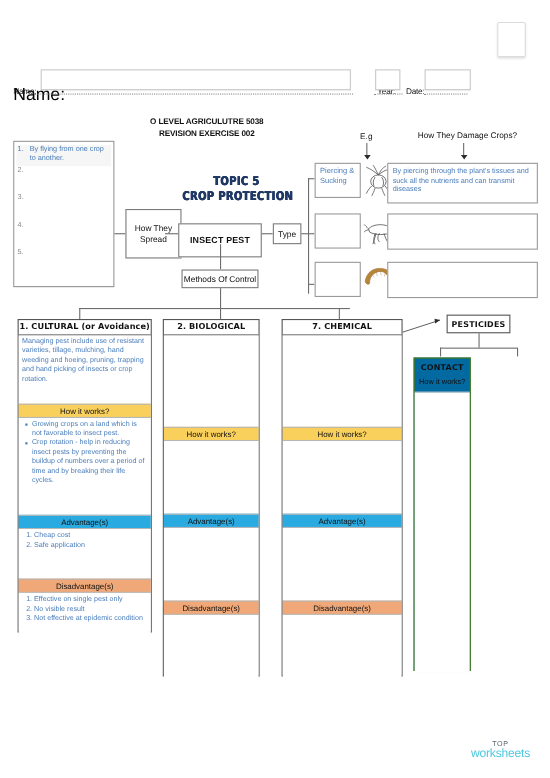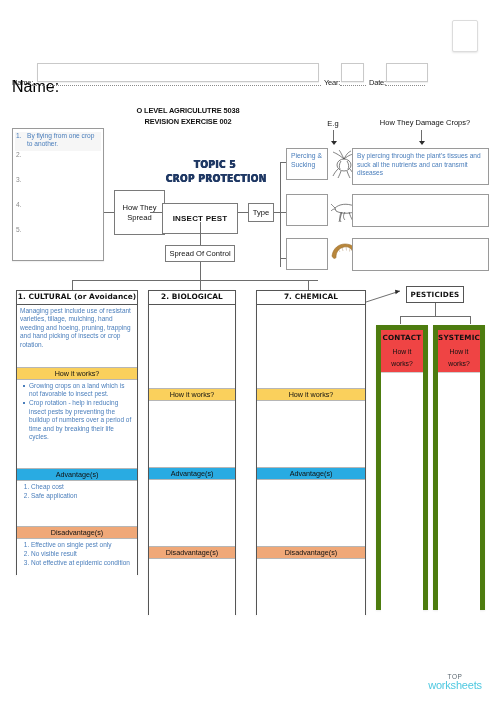--- a/index.html
+++ b/index.html
@@ -198,22 +198,22 @@
     background: #fff;
     text-align: center;
     font-weight: bold;
     font-size: 7.2px;
     color: #111;
     line-height: 15px;
     font-family: "DejaVu Sans", sans-serif;
     letter-spacing: 0.2px;
   }
   .sub-col {
-    border: 5px solid #4d7c0f;
-    background: #ef4444;
+    border: 1px solid #4d7c0f;
+    background: #0369a1;
     box-shadow: 0 1px 2px rgba(0,0,0,0.07);
   }
   .sub-head {
     text-align: center;
     font-weight: bold;
     font-size: 7.2px;
     color: #111;
     line-height: 16px;
     font-family: "DejaVu Sans", sans-serif;
     letter-spacing: 0.2px;
@@ -242,21 +242,21 @@
 
 <div class="page">
 
   <div class="abs top-box"></div>
 
   <div class="abs" style="left:12px; top:78px;">Name:</div>
   <div class="abs label-txt" style="left:12px; top:78px;">Name:</div>
   <div class="abs dots" style="left:31px; top:85px; width:290px;"></div>
   <div class="abs field-box" style="left:37px; top:63px; width:282px; height:19px;" title=""></div>
 
-  <div class="abs label-txt" style="left:324px; top:78px;">Year:</div>
+  <div class="abs label-txt" style="left:343px; top:78px;">Year:</div>
   <div class="abs dots" style="left:340px; top:85px; width:26px;"></div>
   <div class="abs field-box" style="left:341px; top:63px; width:23px; height:19px;" title=""></div>
 
   <div class="abs label-txt" style="left:369px; top:78px;">Date:</div>
   <div class="abs dots" style="left:385px; top:85px; width:40px;"></div>
   <div class="abs field-box" style="left:386px; top:63px; width:42px; height:19px;" title=""></div>
 
   <div class="abs course-title" style="left:118px; top:106px; width:140px;">O LEVEL AGRICULUTRE 5038</div>
   <div class="abs course-title" style="left:118px; top:117px; width:140px;">REVISION EXERCISE 002</div>
 
@@ -303,21 +303,21 @@
   </div>
 
   <div class="abs line hline" style="left:274px; top:212px; width:6px;"></div>
   <div class="abs line vline" style="left:280px; top:162px; height:105px;"></div>
   <div class="abs line hline" style="left:280px; top:162px; width:6px;"></div>
   <div class="abs line hline" style="left:280px; top:212px; width:6px;"></div>
   <div class="abs line hline" style="left:280px; top:258px; width:6px;"></div>
 
   <div class="abs line vline" style="left:200px; top:222px; height:23px;"></div>
   <div class="abs fbox" style="left:165px; top:245px; width:70px; height:17px;">
-    <span>Spread Of Control</span>
+    <span>Methods Of Control</span>
   </div>
   <div class="abs line vline" style="left:200px; top:262px; height:18px;"></div>
 
   <div class="abs line hline" style="left:72px; top:280px; width:246px;"></div>
   <div class="abs line vline" style="left:72px; top:280px; height:10px;"></div>
   <div class="abs line vline" style="left:200px; top:280px; height:10px;"></div>
   <div class="abs line vline" style="left:308px; top:280px; height:10px;"></div>
 
   <div class="abs eg-label" style="left:318px; top:119px; width:30px;">E.g</div>
   <div class="abs arrow-down" style="left:330px; top:130px; width:7px; height:14px;">
@@ -432,24 +432,19 @@
   <div class="abs line hline" style="left:400px; top:316px; width:70px;"></div>
   <div class="abs line vline" style="left:400px; top:316px; height:8px;"></div>
   <div class="abs line vline" style="left:470px; top:316px; height:8px;"></div>
 
   <div class="abs sub-col" style="left:376px; top:325px; width:52px; height:285px;">
     <div class="sub-head">CONTACT</div>
     <div class="sub-q">How it works?</div>
     <div class="cell empty-pane" style="height:250px;"></div>
   </div>
 
-  <div class="abs sub-col" style="left:433px; top:325px; width:52px; height:285px;">
-    <div class="sub-head">SYSTEMIC</div>
-    <div class="sub-q">How it works?</div>
-    <div class="cell empty-pane" style="height:250px;"></div>
-  </div>
 
   <div class="abs brand" style="left:418px; top:672px; width:74px;">
     <span class="t1">TOP</span>
     <span class="t2">worksheets</span>
   </div>
 
 </div>
 
 </body></html>

